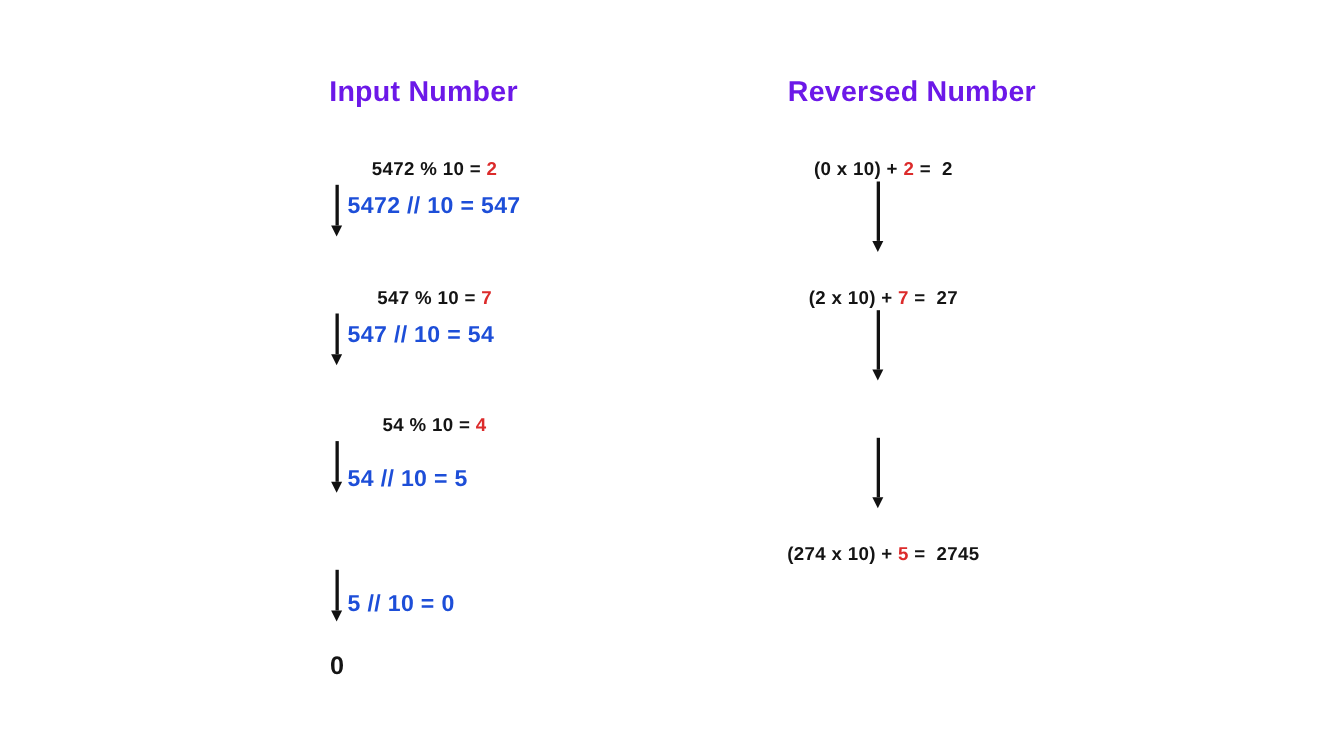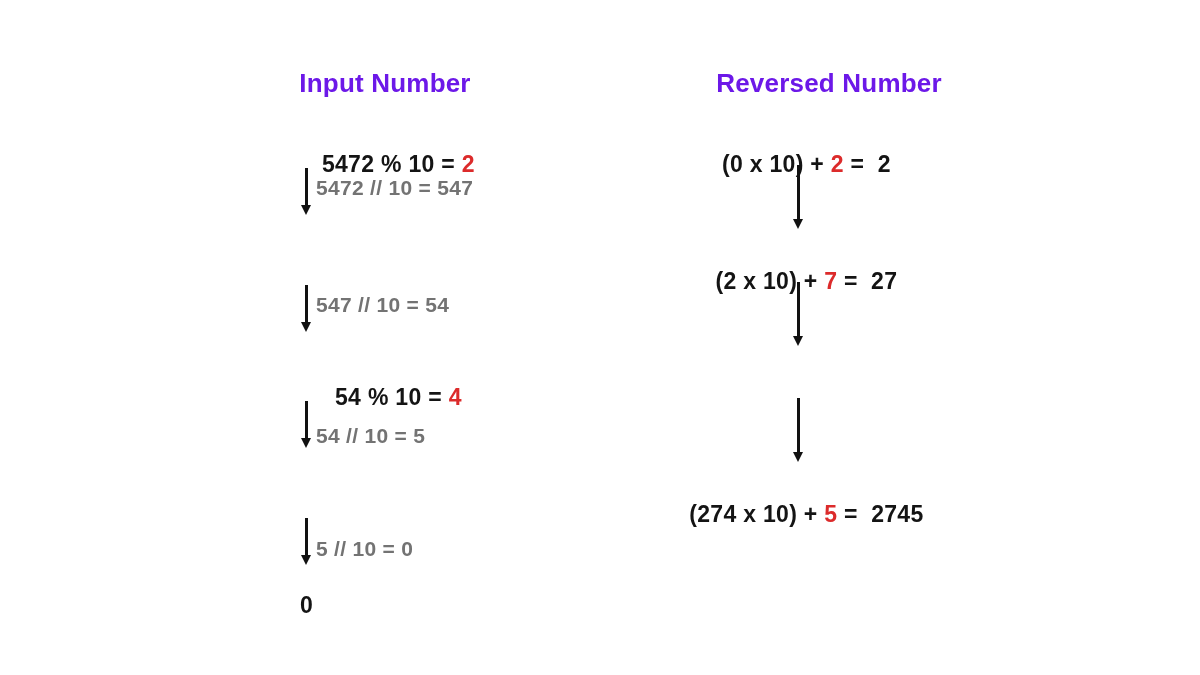--- a/index.html
+++ b/index.html
@@ -30,21 +30,21 @@
     white-space: nowrap;
     letter-spacing: 0.2px;
     transform: translateX(-50%);
   }
   #header-input  { left: 385px; top: 68px; }
   #header-output { left: 793px; top: 68px; margin-left: 36px; }
 
   
   .equation {
     position: absolute;
-    font-size: 23px;
+    font-size: 17px;
     font-weight: bold;
     color: #141414;
     white-space: pre;
     transform: translateX(-50%);
     letter-spacing: 0.3px;
     text-align: center;
   }
   .equation .digit { color: #DC2B2B; }
 
   .left-eq  { left: 385px; }
@@ -73,21 +73,21 @@
   }
 
   .arrow-left  { left: 297px; }
   .arrow-right { left: 789px; }
 
   
   .side-label {
     position: absolute;
     font-size: 21px;
     font-weight: bold;
-    color: #737373;
+    color: #1d4ed8;
     white-space: pre;
     letter-spacing: 0.3px;
     left: 316px;
   }
 
   
   .terminal {
     position: absolute;
     font-size: 23px;
     font-weight: bold;
@@ -107,20 +107,23 @@
 
   <div class="equation left-eq" style="top:124px">
     <span>5472 % 10 = </span><span class="digit">2</span>
   </div>
   <div class="arrow arrow-left" style="top:168px; height:47px">
     <div class="shaft" style="height:37px"></div>
     <div class="head" style="top:37px"></div>
   </div>
   <div class="side-label" style="top:176px">5472 // 10 = 547</div>
 
+  <div class="equation left-eq" style="top:241px">
+    <span>547 % 10 = </span><span class="digit">7</span>
+  </div>
   <div class="arrow arrow-left" style="top:285px; height:47px">
     <div class="shaft" style="height:37px"></div>
     <div class="head" style="top:37px"></div>
   </div>
   <div class="side-label" style="top:293px">547 // 10 = 54</div>
 
   <div class="equation left-eq" style="top:357px">
     <span>54 % 10 = </span><span class="digit">4</span>
   </div>
   <div class="arrow arrow-left" style="top:401px; height:47px">

